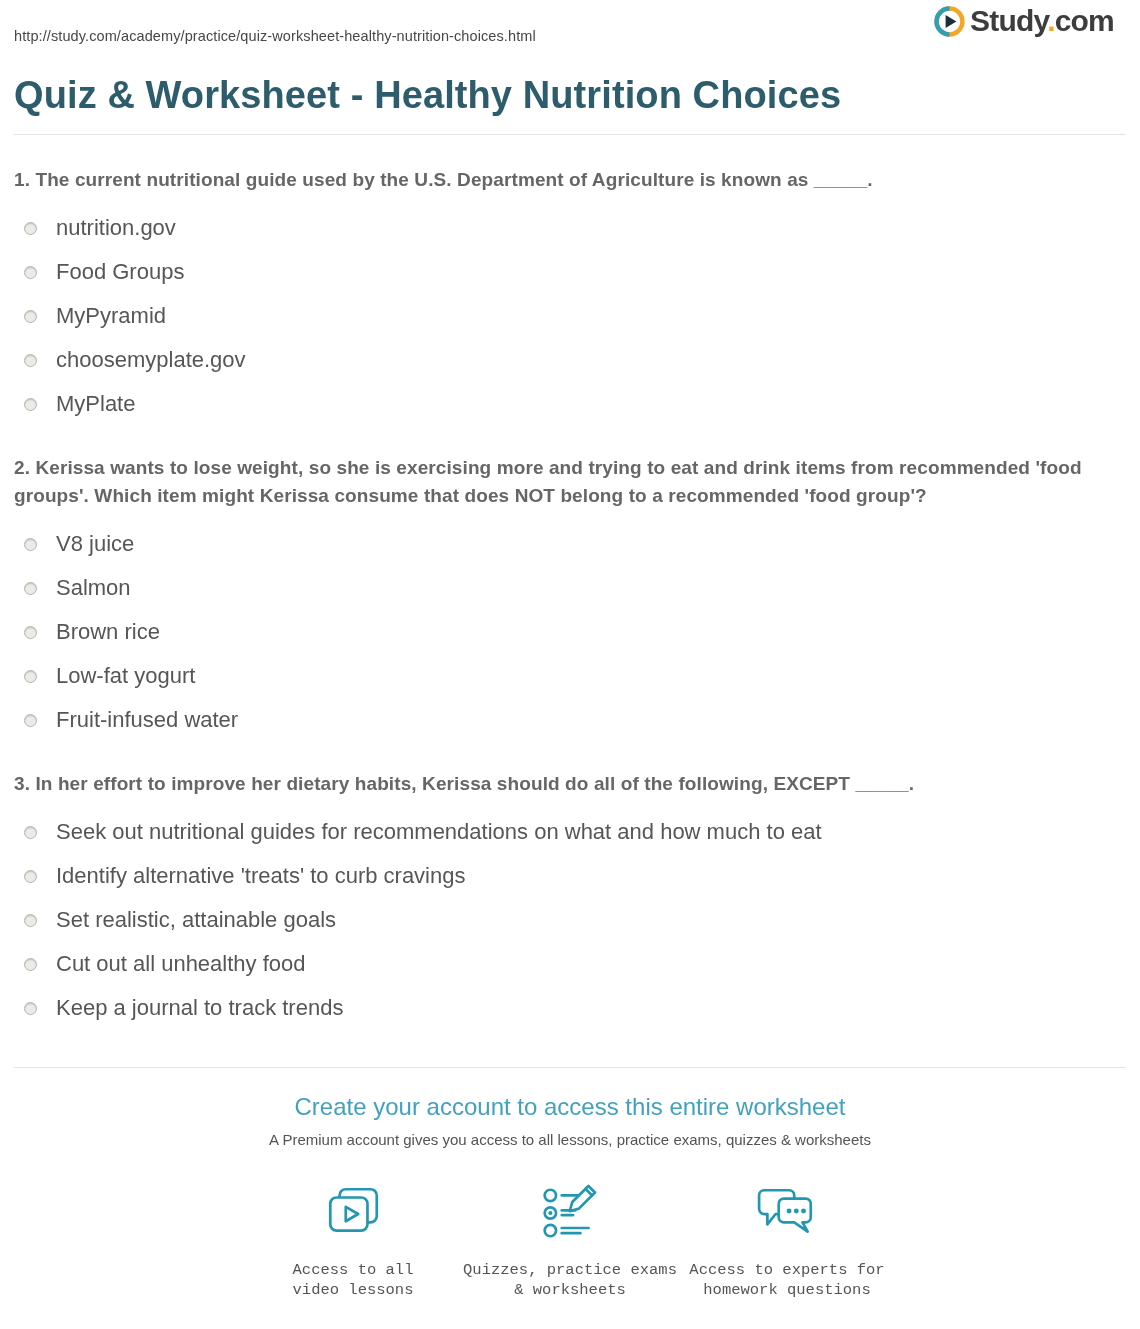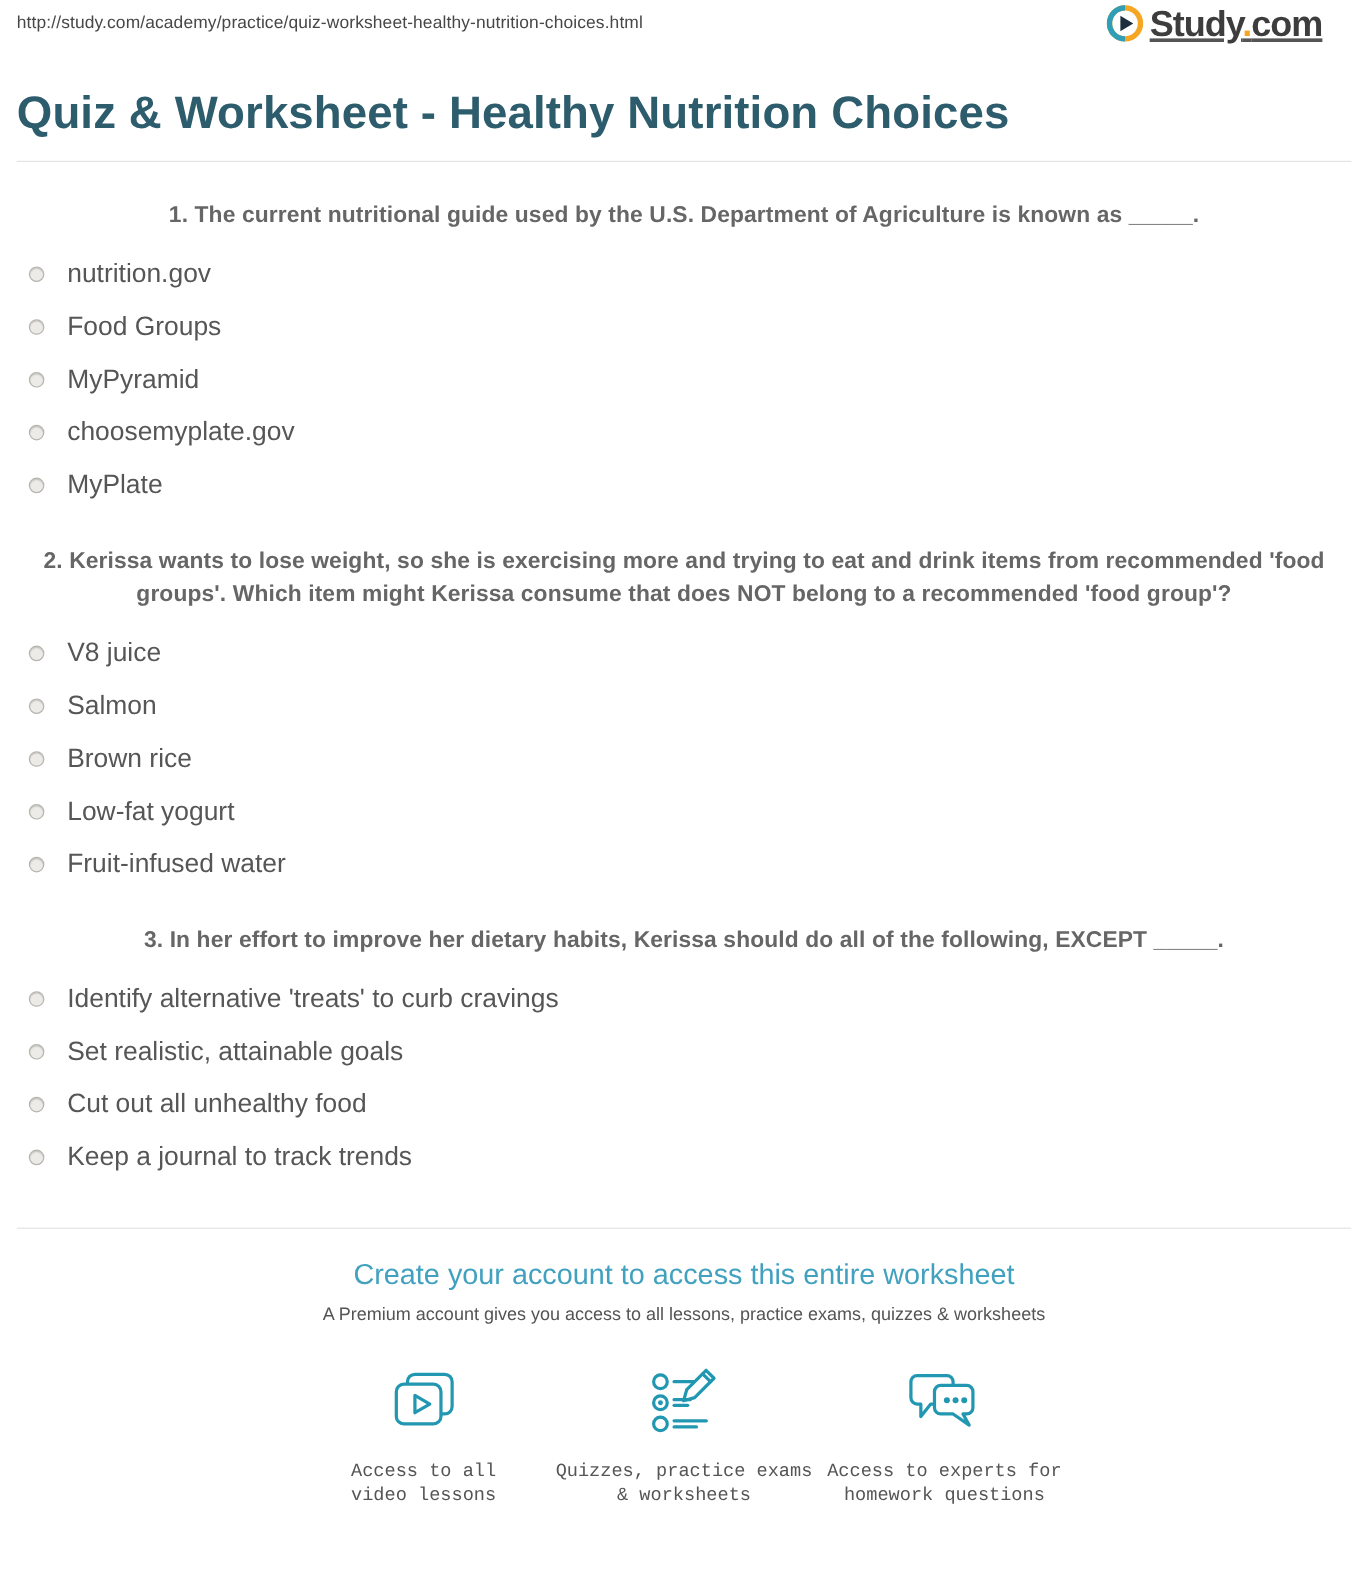--- a/index.html
+++ b/index.html
@@ -5,36 +5,36 @@
   * { box-sizing: border-box; margin: 0; padding: 0; }
   html, body { background: #ffffff; }
   body {
     width: 1140px; height: 1329px; overflow: hidden;
     font-family: "Liberation Sans", "DejaVu Sans", sans-serif;
     color: #555;
   }
   .page { width: 1140px; height: 1329px; padding: 0 14px; position: relative; }
 
   
-  .topbar { position: relative; padding-top: 11px; height: 48px; }
+  .topbar { position: relative; padding-top: 28px; height: 48px; }
   .url { font-size: 14.5px; color: #474747; letter-spacing: 0.1px; }
-  .logo { position: absolute; top: 4px; right: 24px; display: flex; cursor: pointer; text-decoration: underline; }
+  .logo { position: absolute; top: 4px; right: 12px; display: flex; align-items: center; cursor: pointer; }
   .logo-icon { display: inline-flex; margin-right: 5px; }
   .logo-text { font-size: 30px; font-weight: 700; color: #3d3d3d; letter-spacing: -0.8px; }
   .logo-dot { color: var(--logo-orange, #f5a623); }
 
   
   .page-title {
     margin-top: 26px; font-size: 38px; font-weight: 700;
     color: var(--title-teal, #2d5c6c); letter-spacing: 0.1px;
   }
   .divider { border: none; border-top: 1px solid #e4e4e4; margin-top: 17px; }
 
   
-  .question-block { margin-top: 31px; text-align: center; }
+  .question-block { margin-top: 31px; }
   .question-text { font-size: 19px; font-weight: 700; color: #666; line-height: 28px; letter-spacing: 0.1px; }
   .options { padding-left: 10px; }
   .option { display: flex; align-items: center; margin-top: 24px; height: 20px; cursor: pointer; }
   .radio {
     width: 13px; height: 13px; border-radius: 50%;
     background: #ecebe7; border: 1px solid #b7b4ae;
     box-shadow: inset 0 1px 1px rgba(0,0,0,0.18);
     flex: 0 0 auto;
   }
   .option-label { margin-left: 19px; font-size: 22px; color: #565656; }
@@ -124,20 +124,24 @@
         <div class="option">
           <span class="radio"></span>
           <span class="option-label">Fruit-infused water</span>
         </div>
       </div>
     </div>
 
     <div class="question-block" style="margin-top:40px;">
       <h2 class="question-text">3. In her effort to improve her dietary habits, Kerissa should do all of the following, EXCEPT _____.</h2>
       <div class="options">
+        <div class="option">
+          <span class="radio"></span>
+          <span class="option-label">Seek out nutritional guides for recommendations on what and how much to eat</span>
+        </div>
         <div class="option">
           <span class="radio"></span>
           <span class="option-label">Identify alternative 'treats' to curb cravings</span>
         </div>
         <div class="option">
           <span class="radio"></span>
           <span class="option-label">Set realistic, attainable goals</span>
         </div>
         <div class="option">
           <span class="radio"></span>

